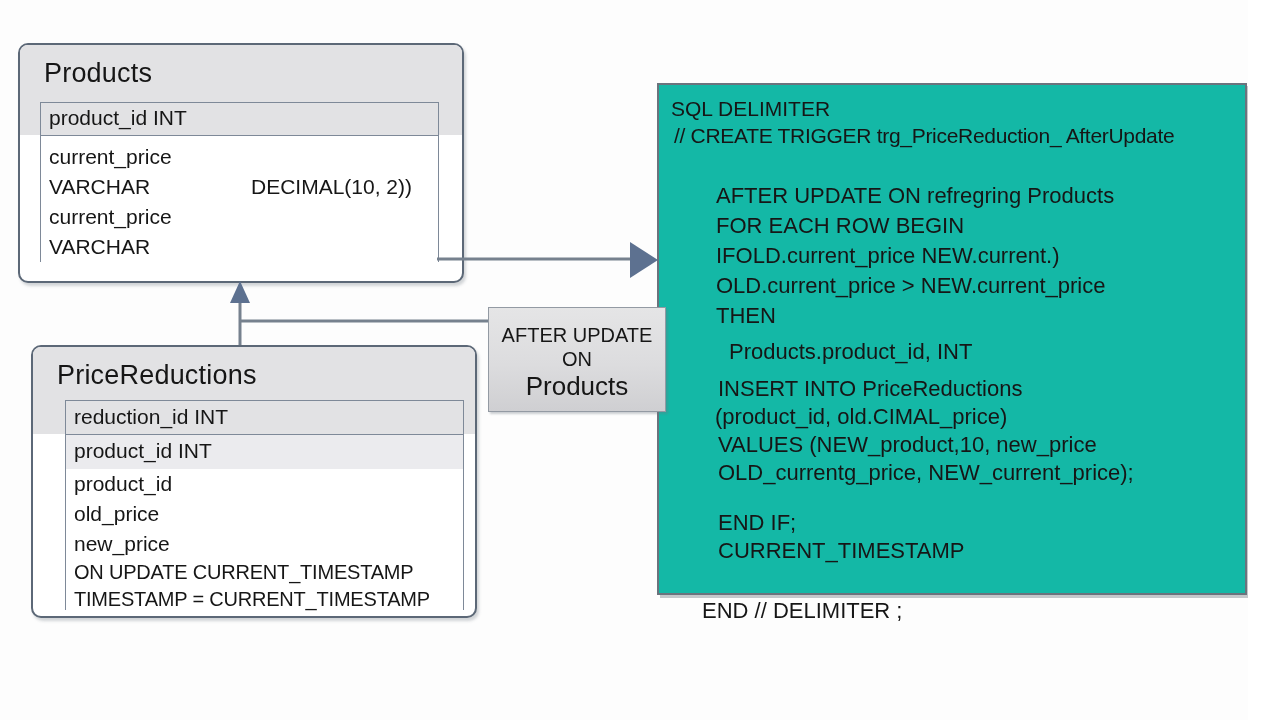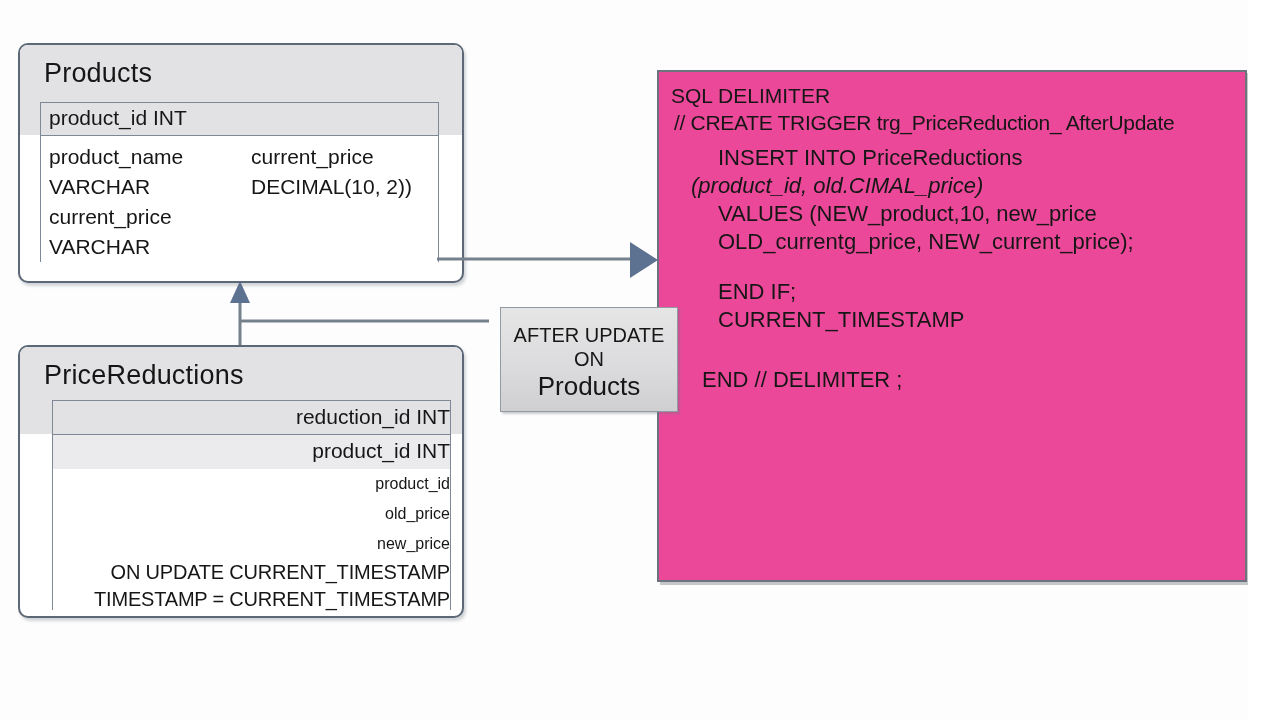--- a/index.html
+++ b/index.html
@@ -23,54 +23,54 @@
   
   .entity-box{position:absolute;background:#fff;border:2px solid var(--box-border);
     border-radius:10px;box-shadow:2px 3px 3px rgba(110,118,130,.30);overflow:hidden;}
   .entity-band{position:absolute;left:0;top:0;right:0;background:var(--box-band);}
   .entity-title{position:absolute;left:24px;top:13px;font-size:27px;letter-spacing:.2px;}
   .inner-rect{position:absolute;left:20px;border:1px solid var(--inner-border);background:transparent;}
   .pk-row{height:33px;border-bottom:1px solid var(--inner-border);
     font-size:21px;padding:3px 0 0 8px;}
   .fk-row{height:34px;background:var(--highlight-row);font-size:21px;padding:4px 0 0 8px;}
   .rows{background:#fff;padding:6px 0 0 8px;font-size:21px;line-height:30px;}
-  .rows-free{font-size:16px;line-height:30px;padding-left:8px;background:#fff;}
+  .rows-free{font-size:21px;line-height:30px;padding-left:8px;background:#fff;}
   .p-grid{display:grid;grid-template-columns:202px auto;}
   .meta-rows{font-size:20px;line-height:27px;padding-left:8px;background:#fff;letter-spacing:-0.2px;}
 
   #products-box{left:18px;top:43px;width:446px;height:240px;}
   #products-band{height:90px;}
   #products-inner{top:57px;width:399px;height:160px;}
 
-  #pricereductions-box{left:18px;top:345px;width:446px;height:273px;text-align:right;}
+  #pricereductions-box{left:31px;top:345px;width:446px;height:273px;}
   #pricereductions-band{height:87px;}
   #pricereductions-inner{top:53px;width:399px;height:210px;margin-left:12px;}
   #pricereductions-inner .pk-row{height:34px;padding-top:4px;}
 
   
-  .edge-label{position:absolute;left:500px;top:307px;width:178px;height:105px;
+  .edge-label{position:absolute;left:488px;top:307px;width:178px;height:105px;
     background:linear-gradient(180deg,#e5e5e6 0%,var(--label-box-fill) 55%,#cfcfd2 100%);
     border:1px solid var(--label-box-border);z-index:3;text-align:center;
     box-shadow:2px 2px 2px rgba(110,118,130,.35);padding-top:15px;}
   .edge-label .lbl-line{font-size:20px;line-height:24px;}
   .edge-label .lbl-big{font-size:26px;line-height:31px;}
 
   
-  .sql-panel{position:absolute;left:657px;top:70px;width:590px;height:512px;background:#ec4899;
+  .sql-panel{position:absolute;left:657px;top:83px;width:590px;height:512px;background:#14b8a6;
     border:2px solid var(--panel-border);box-shadow:3px 3px 0 rgba(150,156,163,.55);z-index:1;}
   .sql-content{position:absolute;inset:0;padding:10px 4px 0 12px;font-size:22px;line-height:30px;
     white-space:nowrap;}
   .sql-head{font-size:21px;line-height:27px;}
   .sql-head.h2{margin-left:3px;letter-spacing:-0.3px;}
   .sql-body{margin-top:32px;}
   .sql-body .sql-line{margin-left:45px;}
   .sql-body .sql-line.deep{margin-left:58px;margin-top:6px;}
   .sql-insert{margin-top:8px;line-height:28px;}
   .sql-insert .sql-line{margin-left:47px;}
-  .sql-insert .sql-line.paren{margin-left:20px;font-style:italic;}
+  .sql-insert .sql-line.paren{margin-left:44px;}
   .sql-insert .sql-line.last{}
   .sql-endif{margin-top:22px;margin-left:47px;width:502px;display:flex;justify-content:space-between;line-height:28px;flex-direction:column;}
   .sql-footer{margin-top:32px;margin-left:31px;line-height:28px;}
 
   
   .arrows{position:absolute;left:0;top:0;z-index:2;pointer-events:none;}
   .conn{stroke:var(--connector-line);stroke-width:3;}
   .head{fill:var(--arrowhead);}
 </style>
 </head>
@@ -78,21 +78,20 @@
 
 <div class="canvas">
 
   <div class="entity-box" id="products-box">
     <div class="entity-band" id="products-band"></div>
     <div class="entity-title">Products</div>
     <div class="inner-rect" id="products-inner">
       <div class="pk-row">product_id INT</div>
       <div class="rows">
         <div class="p-grid">
-          <span>product_name</span>
           <span>current_price</span>
         </div>
         <div class="p-grid">
           <span>VARCHAR</span>
           <span>DECIMAL(10, 2))</span>
         </div>
         <div>current_price</div>
         <div>VARCHAR</div>
       </div>
     </div>
@@ -127,20 +126,28 @@
   <div class="edge-label">
     <div class="lbl-line">AFTER UPDATE</div>
     <div class="lbl-line">ON</div>
     <div class="lbl-big">Products</div>
   </div>
 
   <div class="sql-panel">
     <div class="sql-content">
       <div class="sql-head">SQL DELIMITER</div>
       <div class="sql-head h2">// CREATE TRIGGER trg_PriceReduction_ AfterUpdate</div>
+      <div class="sql-body">
+        <div class="sql-line">AFTER UPDATE ON refregring Products</div>
+        <div class="sql-line">FOR EACH ROW BEGIN</div>
+        <div class="sql-line">IFOLD.current_price NEW.current.)</div>
+        <div class="sql-line">OLD.current_price &gt; NEW.current_price</div>
+        <div class="sql-line">THEN</div>
+        <div class="sql-line deep">Products.product_id, INT</div>
+      </div>
       <div class="sql-insert">
         <div class="sql-line">INSERT INTO PriceReductions</div>
         <div class="sql-line paren">(product_id, old.CIMAL_price)</div>
         <div class="sql-line">VALUES (NEW_product,10, new_price</div>
         <div class="sql-line last">OLD_currentg_price, NEW_current_price);</div>
       </div>
       <div class="sql-endif">
         <span>END IF;</span>
         <span>CURRENT_TIMESTAMP</span>
       </div>

